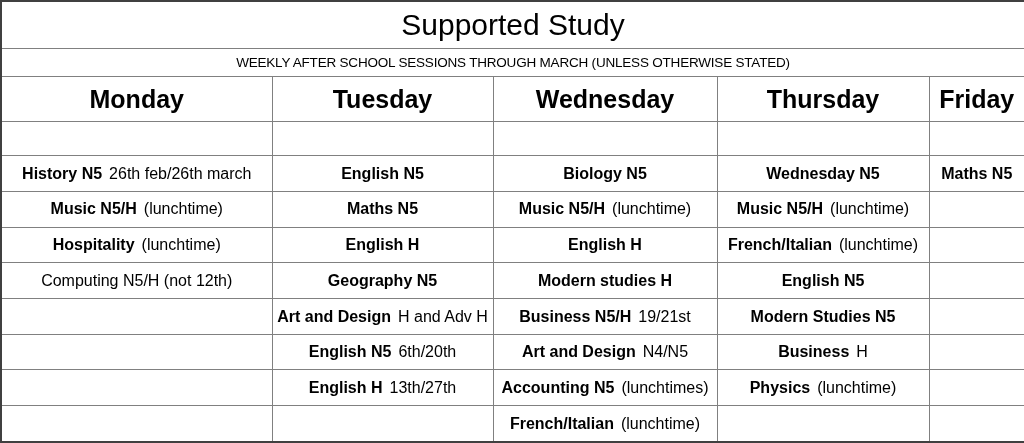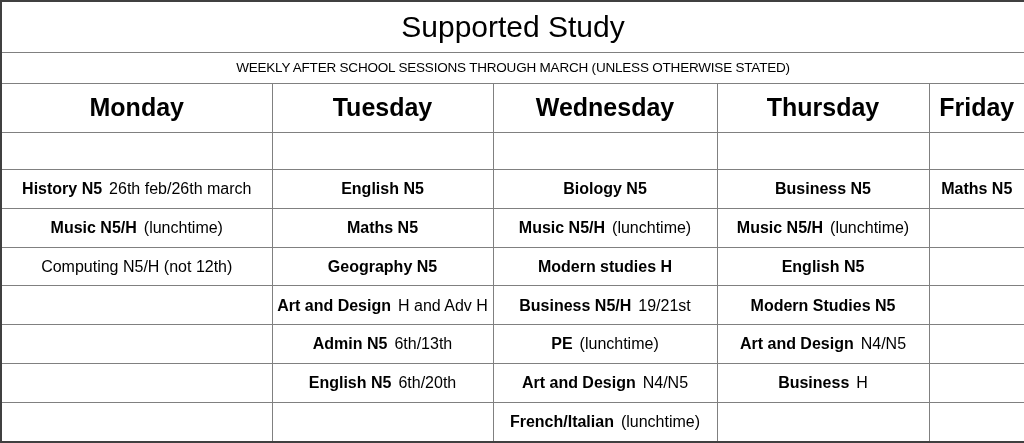--- a/index.html
+++ b/index.html
@@ -115,56 +115,63 @@
           <td class="spacer-cell"></td>
           <td class="spacer-cell"></td>
           <td class="spacer-cell"></td>
           <td class="spacer-cell"></td>
           <td class="spacer-cell"></td>
         </tr>
         <tr>
           <td class="data-cell"><span class="bold">History N5</span><span class="nbsp-gap"></span><span class="reg">26th feb/26th march</span></td>
           <td class="data-cell"><span class="bold">English N5</span></td>
           <td class="data-cell"><span class="bold">Biology N5</span></td>
-          <td class="data-cell"><span class="bold">Business N5</span></td>
+          <td class="data-cell"><span class="bold">Wednesday N5</span></td>
           <td class="data-cell"><span class="bold">Maths N5</span></td>
         </tr>
         <tr>
           <td class="data-cell"><span class="bold">Music N5/H</span><span class="nbsp-gap"></span><span class="reg">(lunchtime)</span></td>
           <td class="data-cell"><span class="bold">Maths N5</span></td>
           <td class="data-cell"><span class="bold">Music N5/H</span><span class="nbsp-gap"></span><span class="reg">(lunchtime)</span></td>
           <td class="data-cell"><span class="bold">Music N5/H</span><span class="nbsp-gap"></span><span class="reg">(lunchtime)</span></td>
+          <td class="data-cell"></td>
+        </tr>
+        <tr>
+          <td class="data-cell"><span class="bold">Hospitality</span><span class="nbsp-gap"></span><span class="reg">(lunchtime)</span></td>
+          <td class="data-cell"><span class="bold">English H</span></td>
+          <td class="data-cell"><span class="bold">English H</span></td>
+          <td class="data-cell"><span class="bold">French/Italian</span><span class="nbsp-gap"></span><span class="reg">(lunchtime)</span></td>
           <td class="data-cell"></td>
         </tr>
         <tr>
           <td class="data-cell"><span class="reg">Computing N5/H (not 12th)</span></td>
           <td class="data-cell"><span class="bold">Geography N5</span></td>
           <td class="data-cell"><span class="bold">Modern studies H</span></td>
           <td class="data-cell"><span class="bold">English N5</span></td>
           <td class="data-cell"></td>
         </tr>
         <tr>
           <td class="data-cell"></td>
           <td class="data-cell"><span class="bold">Art and Design</span><span class="nbsp-gap"></span><span class="reg">H and Adv H</span></td>
           <td class="data-cell"><span class="bold">Business N5/H</span><span class="nbsp-gap"></span><span class="reg">19/21st</span></td>
           <td class="data-cell"><span class="bold">Modern Studies N5</span></td>
           <td class="data-cell"></td>
         </tr>
         <tr>
           <td class="data-cell"></td>
-          <td class="data-cell"><span class="bold">Admin N5</span><span class="nbsp-gap"></span><span class="reg">6th/13th</span></td>
-          <td class="data-cell"><span class="bold">PE</span><span class="nbsp-gap"></span><span class="reg">(lunchtime)</span></td>
+          <td class="data-cell align-left"><span class="bold">English N5</span><span class="nbsp-gap"></span><span class="reg">6th/20th</span></td>
           <td class="data-cell"><span class="bold">Art and Design</span><span class="nbsp-gap"></span><span class="reg">N4/N5</span></td>
+          <td class="data-cell align-left"><span class="bold">Business</span><span class="nbsp-gap"></span><span class="reg">H</span></td>
           <td class="data-cell"></td>
         </tr>
         <tr>
           <td class="data-cell"></td>
-          <td class="data-cell align-left"><span class="bold">English N5</span><span class="nbsp-gap"></span><span class="reg">6th/20th</span></td>
-          <td class="data-cell"><span class="bold">Art and Design</span><span class="nbsp-gap"></span><span class="reg">N4/N5</span></td>
-          <td class="data-cell align-left"><span class="bold">Business</span><span class="nbsp-gap"></span><span class="reg">H</span></td>
+          <td class="data-cell align-left"><span class="bold">English H</span><span class="nbsp-gap"></span><span class="reg">13th/27th</span></td>
+          <td class="data-cell"><span class="bold">Accounting N5</span><span class="nbsp-gap"></span><span class="reg">(lunchtimes)</span></td>
+          <td class="data-cell"><span class="bold">Physics</span><span class="nbsp-gap"></span><span class="reg">(lunchtime)</span></td>
           <td class="data-cell"></td>
         </tr>
         <tr>
           <td class="data-cell"></td>
           <td class="data-cell"></td>
           <td class="data-cell"><span class="bold">French/Italian</span><span class="nbsp-gap"></span><span class="reg">(lunchtime)</span></td>
           <td class="data-cell"></td>
           <td class="data-cell"></td>
         </tr>
       </tbody>

